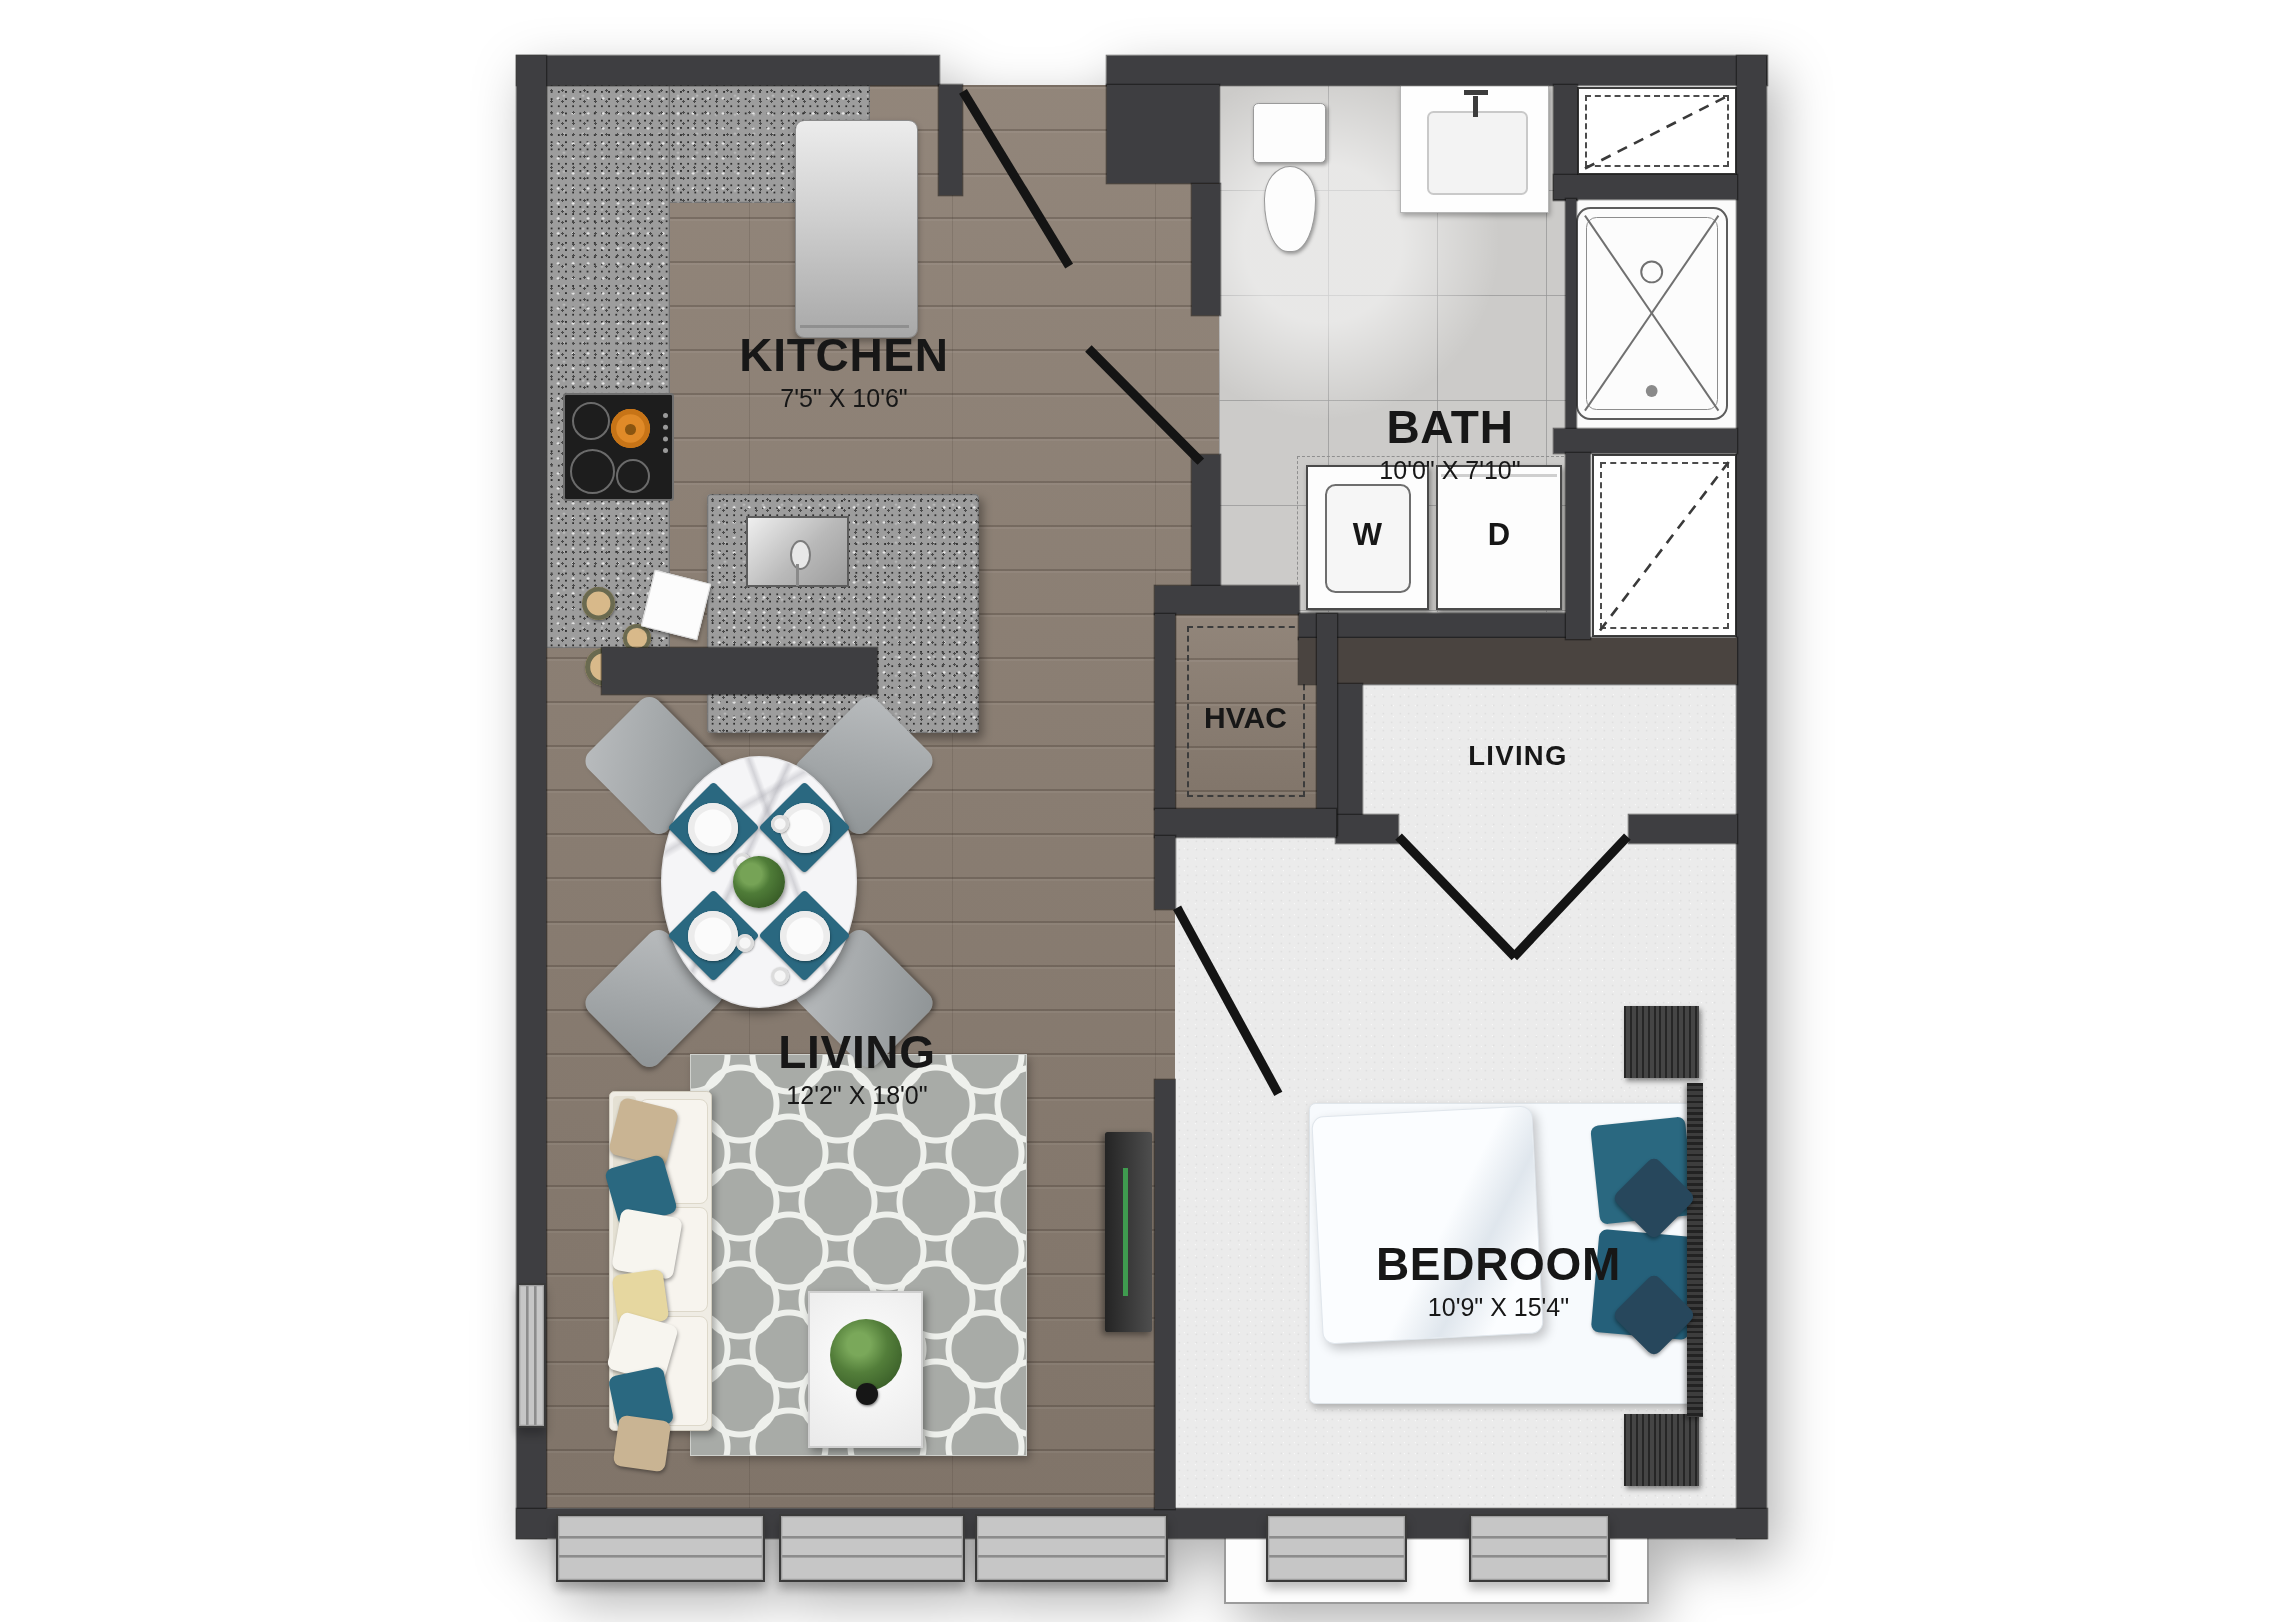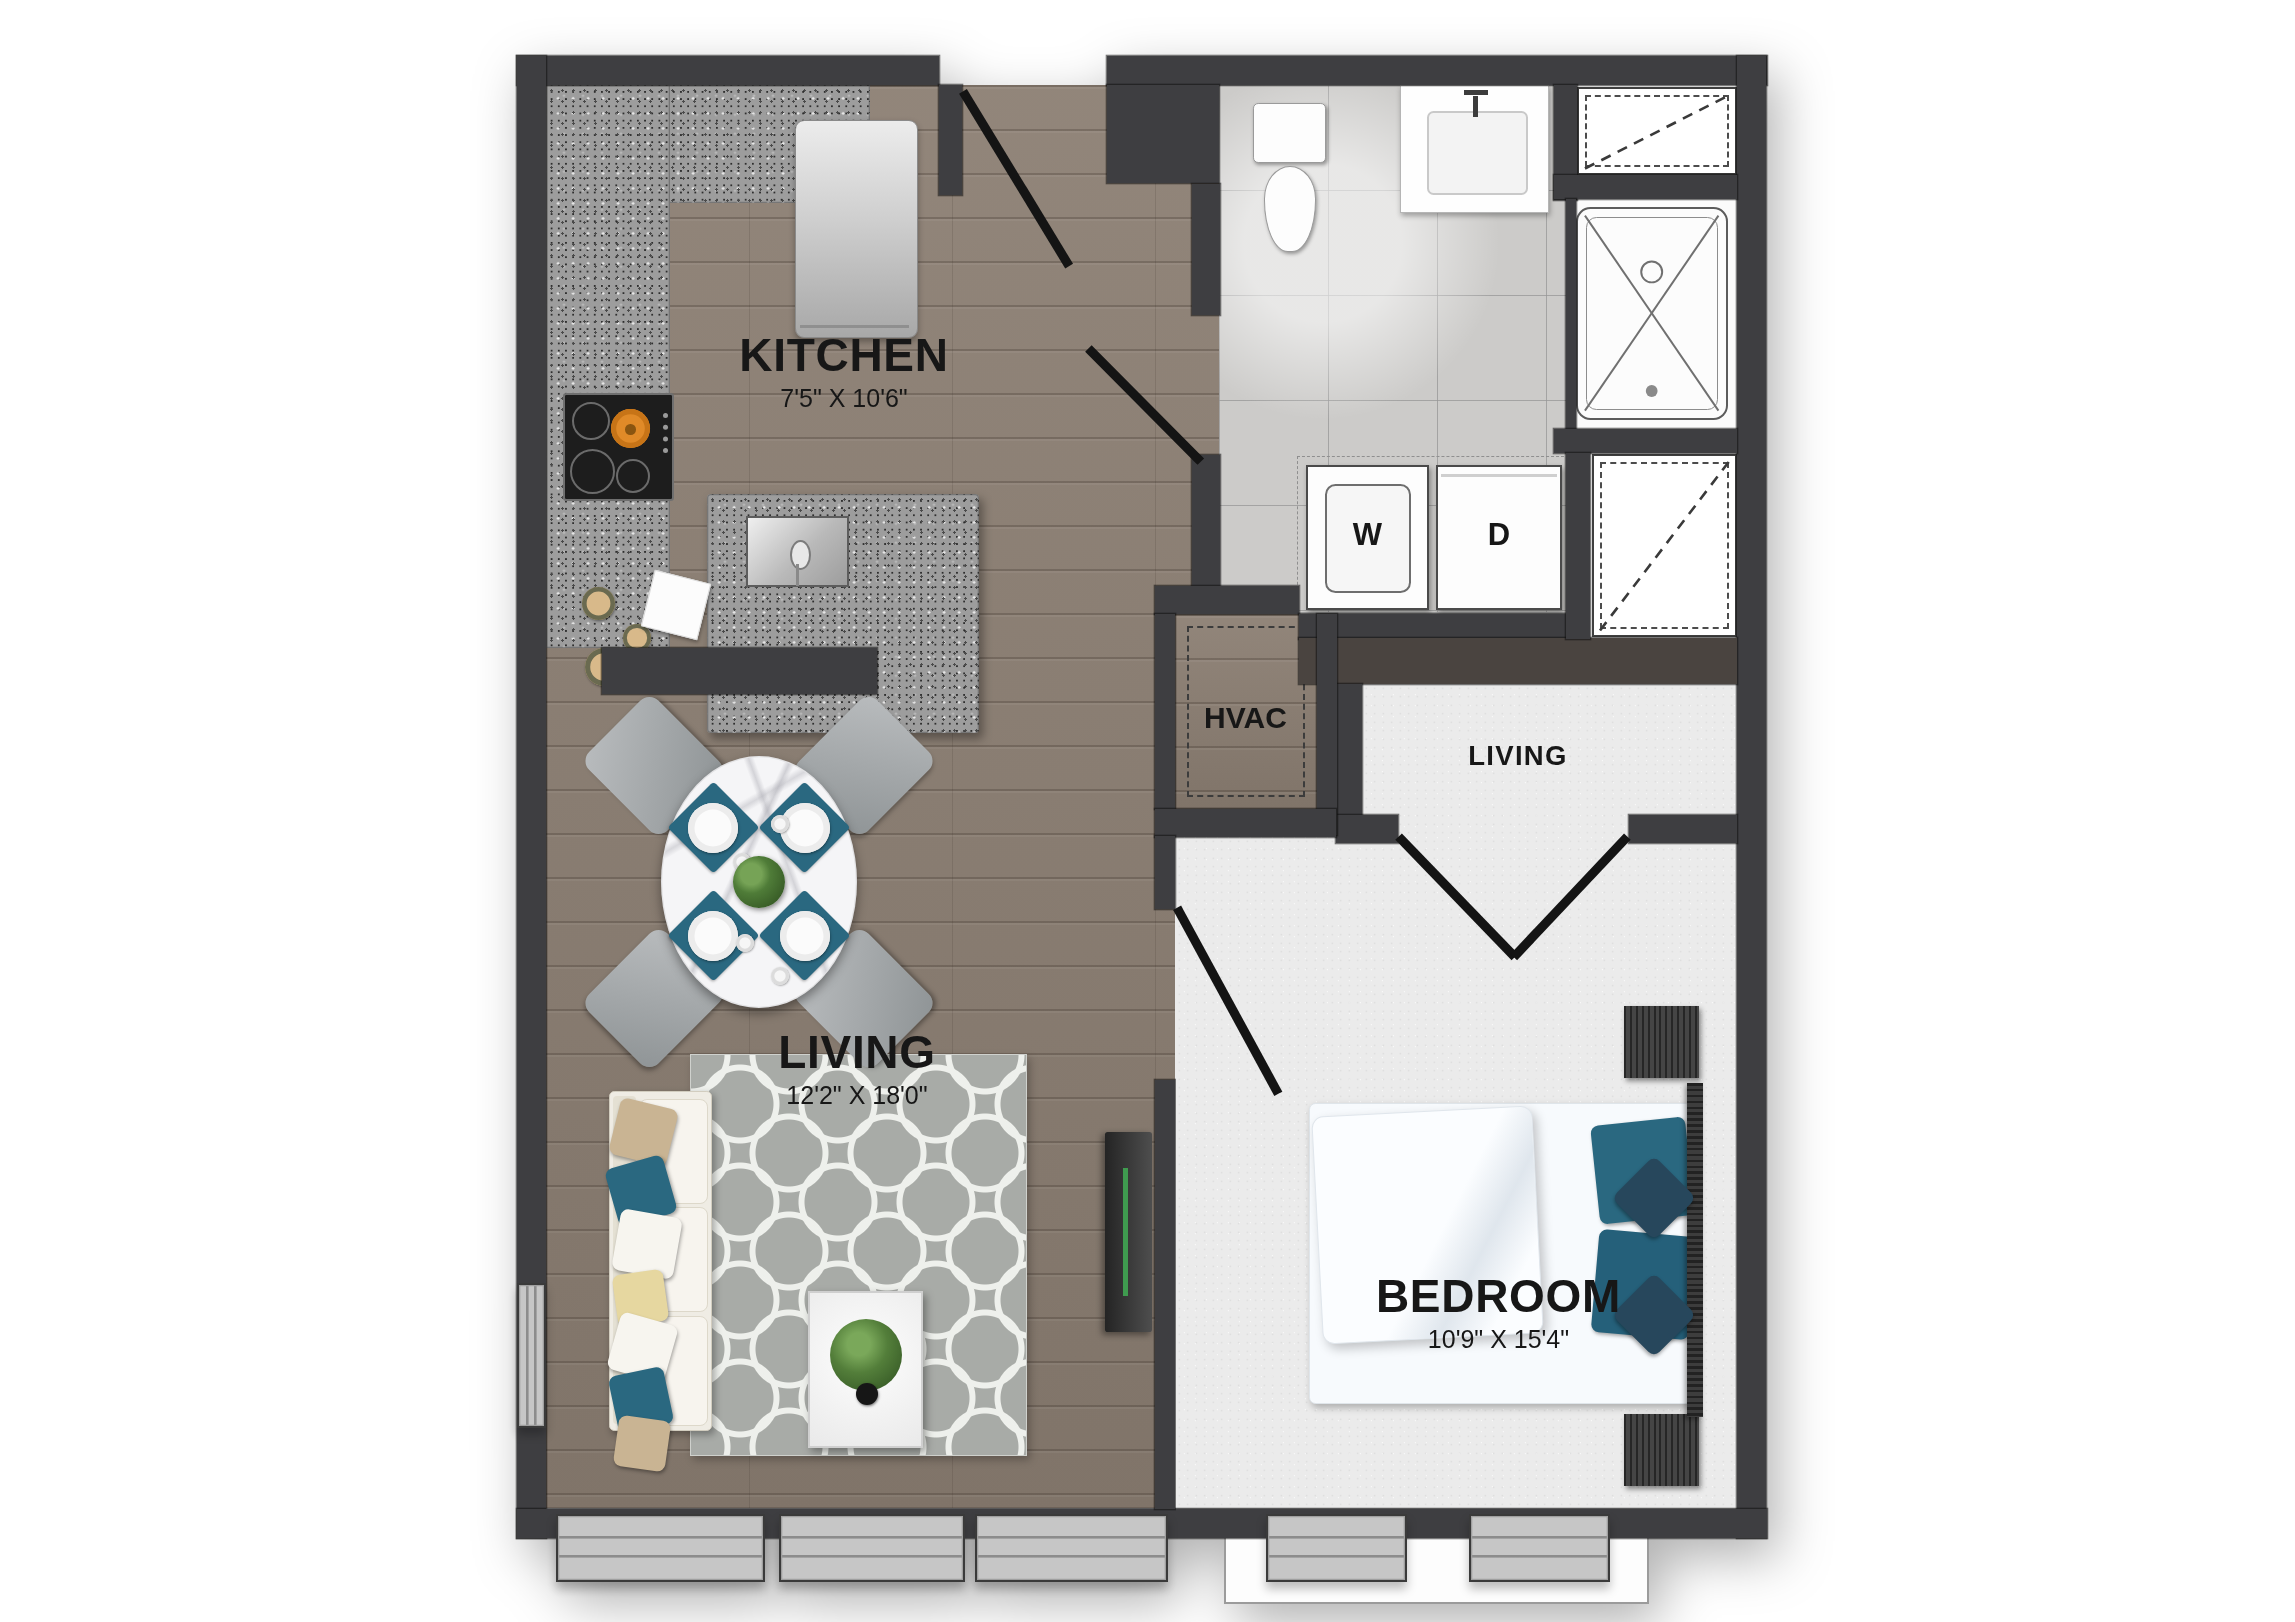--- a/index.html
+++ b/index.html
@@ -235,25 +235,29 @@
     <line x1="1632" y1="244" x2="1836" y2="542" stroke="#707070" stroke-width="3"></line>
     <line x1="1836" y1="244" x2="1632" y2="542" stroke="#707070" stroke-width="3"></line>
     <circle cx="1734" cy="330" r="16" fill="none" stroke="#707070" stroke-width="3"></circle>
     <circle cx="1734" cy="512" r="9" fill="#8a8a8a"></circle>
   </svg>
 
   <div class="label" style="left:183px;top:275px;width:288px;">
     <div class="room">KITCHEN</div>
     <div class="dims">7'5" X 10'6"</div>
   </div>
+  <div class="label" style="left:779px;top:347px;width:308px;">
+    <div class="room">BATH</div>
+    <div class="dims">10'0" X 7'10"</div>
+  </div>
   <div class="label" style="left:193px;top:972px;width:294px;">
     <div class="room">LIVING</div>
     <div class="dims">12'2" X 18'0"</div>
   </div>
-  <div class="label" style="left:831px;top:1184px;width:301px;margin-top:32px;">
+  <div class="label" style="left:831px;top:1184px;width:301px;">
     <div class="room">BEDROOM</div>
     <div class="dims">10'9" X 15'4"</div>
   </div>
   <div class="lbl-sm" style="left:661px;top:645px;width:135px;font-size:30px;">HVAC</div>
   <div class="lbl-sm" style="left:870px;top:684px;width:262px;font-size:27.5px;letter-spacing:1.3px;">LIVING</div>
   <div class="lbl-sm" style="left:789px;top:461px;width:123px;font-size:31px;">W</div>
   <div class="lbl-sm" style="left:919px;top:461px;width:126px;font-size:31px;">D</div>
 </div>
 
 

